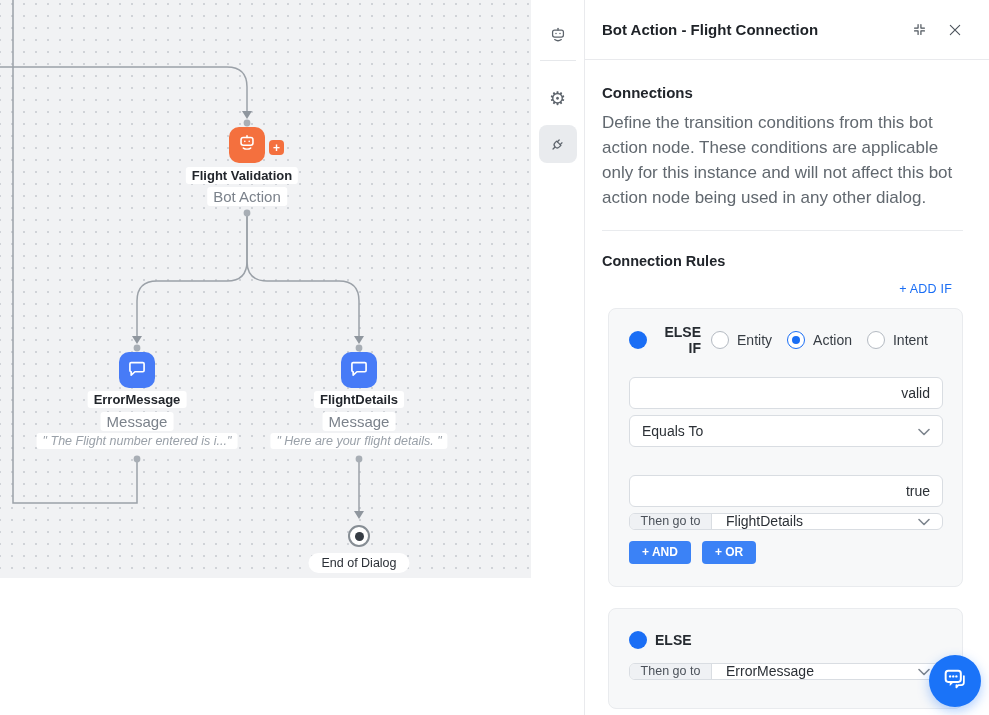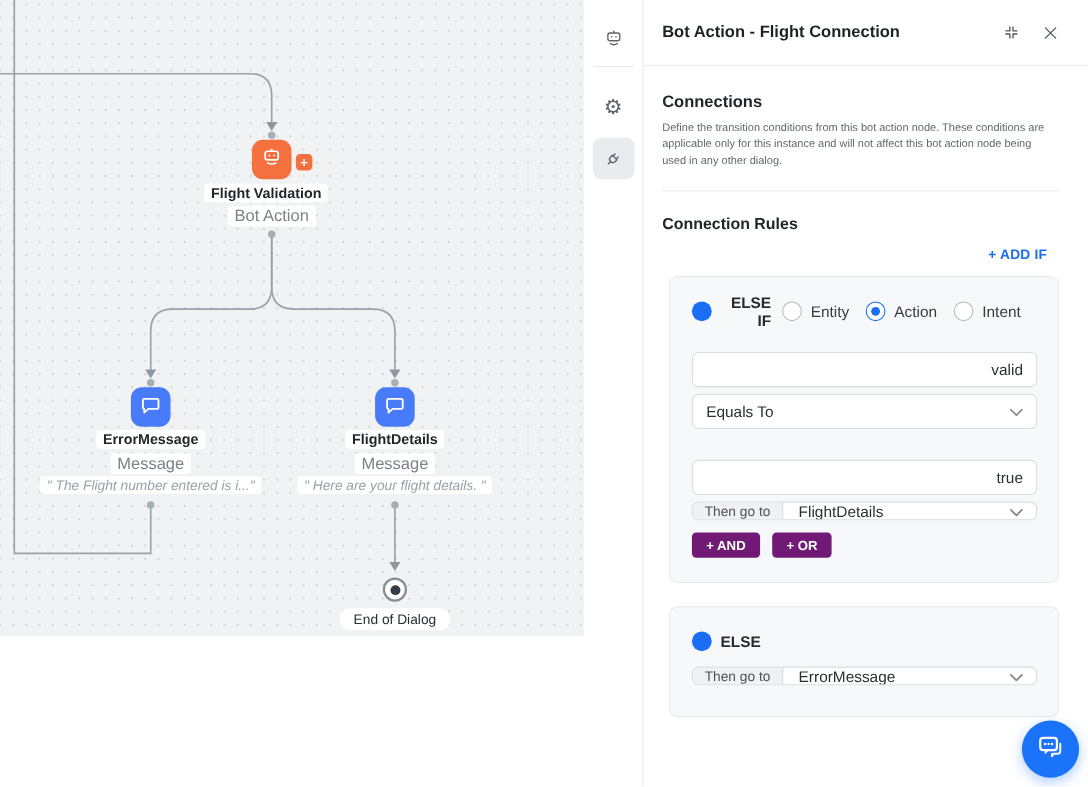--- a/index.html
+++ b/index.html
@@ -45,25 +45,25 @@
   
   .panel { position:absolute; left:584px; top:0; width:405px; height:715px;
     background:#fff; border-left:1px solid #e9eaed; }
   .p-header { height:60px; display:flex; align-items:center; padding:0 20px 0 17px;
     border-bottom:1px solid #e9eaed; }
   .p-title { font-size:15px; font-weight:700; color:#1e2227; flex:1; }
   .hicon { width:28px; height:28px; display:flex; align-items:center; justify-content:center;
     color:#4d545c; cursor:pointer; }
   .hicon + .hicon { margin-left:8px; }
   .sec-heading { margin:24px 26px 0 17px; font-size:15px; font-weight:700; color:#22262c; }
-  .sec-desc { margin:9px 34px 0 17px; font-size:10px; line-height:1.48; color:#61686f; }
+  .sec-desc { margin:9px 34px 0 17px; font-size:17px; line-height:1.48; color:#61686f; }
   .sec-divider { height:1px; background:#e9ebee; margin:19px 26px 0 17px; }
   .rules-heading { margin:22px 26px 0 17px; font-size:14.5px; font-weight:700; color:#22262c; }
   .addif-row { margin:10px 26px 0 17px; text-align:right; }
-  .addif-link { display:inline-block; padding-right:11px; font-size:12.5px; font-weight:700;
+  .addif-link { display:inline-block; padding-right:11px; font-size:12.5px; font-weight:400;
     letter-spacing:.2px; color:#1a6ef5; cursor:pointer; }
 
   .rule-card { margin:11px 26px 0 23px; background:#f7f8f9; border:1px solid #e9ebee;
     border-radius:8px; padding:22px 19px 22px 20px; }
   .rule-card.else { margin-top:21px; padding-bottom:28px; }
 
   .radio-row { display:flex; align-items:center; height:18px; }
   .kw-dot { width:18px; height:18px; border-radius:50%; background:#1a6ef5; flex:0 0 auto; }
   .kw-label { margin:0 10px 0 8px; font-size:14px; font-weight:700; color:#262b31;text-align:right; }
   .radio { width:18px; height:18px; border-radius:50%; border:1.5px solid #b4bac2;
@@ -86,21 +86,21 @@
 
   .then-row { height:17px; border:1px solid #d9dde2; border-radius:6px; overflow:hidden;
     display:flex; background:#fff; }
   .then-chip { width:82px; background:#eff1f4; border-right:1px solid #d9dde2;
     display:flex; align-items:center; justify-content:center; font-size:12.5px; color:#4c525a; }
   .then-value { flex:1; display:flex; align-items:center; padding:0 12px 0 14px;
     font-size:14px; color:#2b3036; cursor:pointer; }
   .then-value .sel-text { flex:1; }
 
   .btn-row { margin-top:11px; display:flex; gap:11px; }
-  .blue-btn { height:23px; padding:0 13px; border:none; border-radius:4px; background:#701a75;
+  .blue-btn { height:23px; padding:0 13px; border:none; border-radius:4px; background:#3b82f6;
     color:#fff; font-size:12px; font-weight:700; cursor:pointer;
     font-family:"Liberation Sans","DejaVu Sans",sans-serif; }
 
   .path-row { margin-top:11px; display:flex; align-items:center; }
   .edit-ic { width:16px; height:16px; margin:0 8px 0 6px; color:#878e96; cursor:pointer; flex:0 0 auto; }
   .path-row .tb-input { flex:1; }
 
   .else-row { display:flex; align-items:center; height:18px; }
 
   

